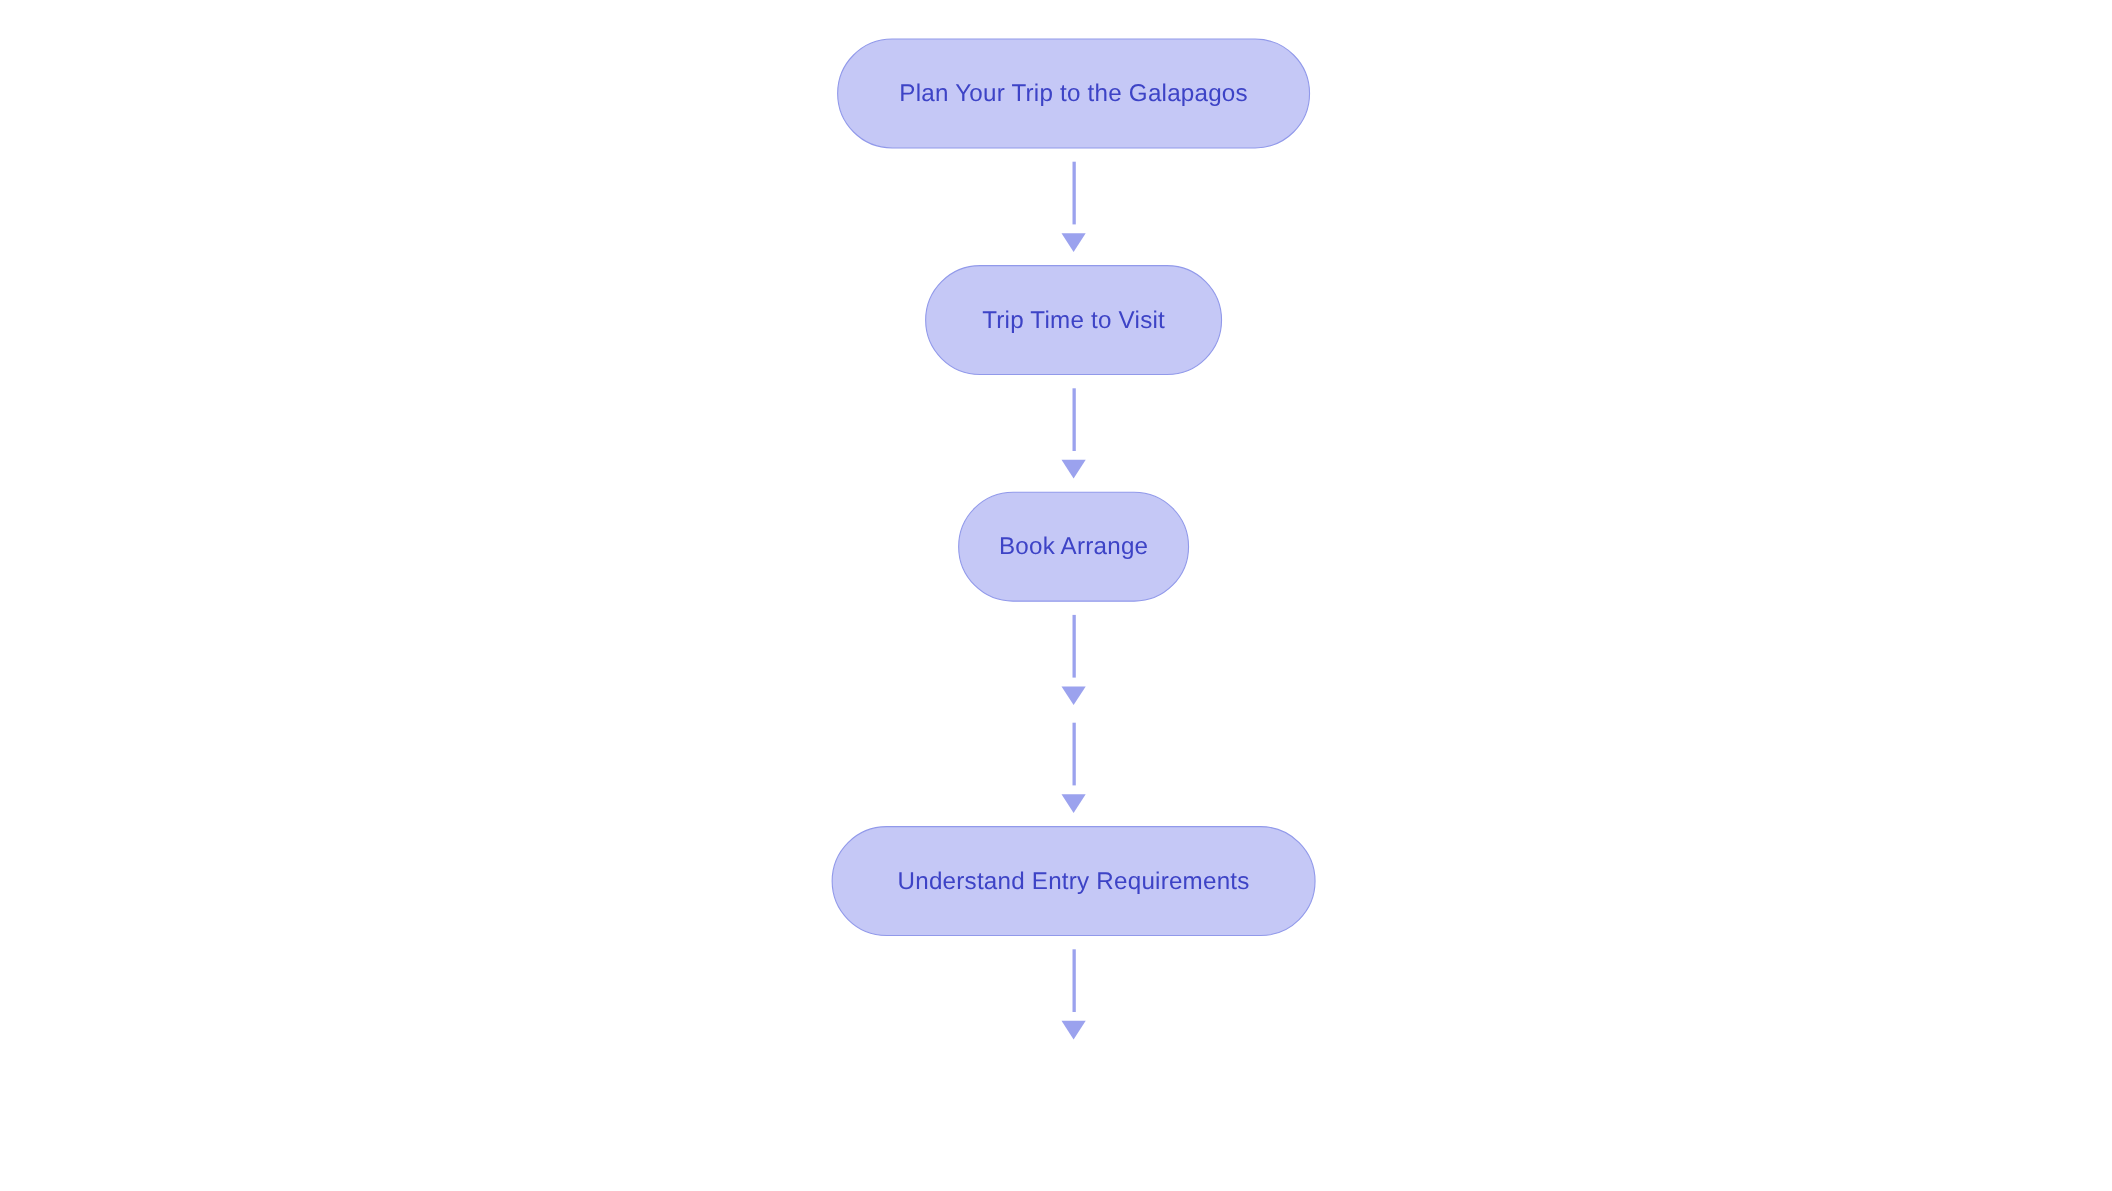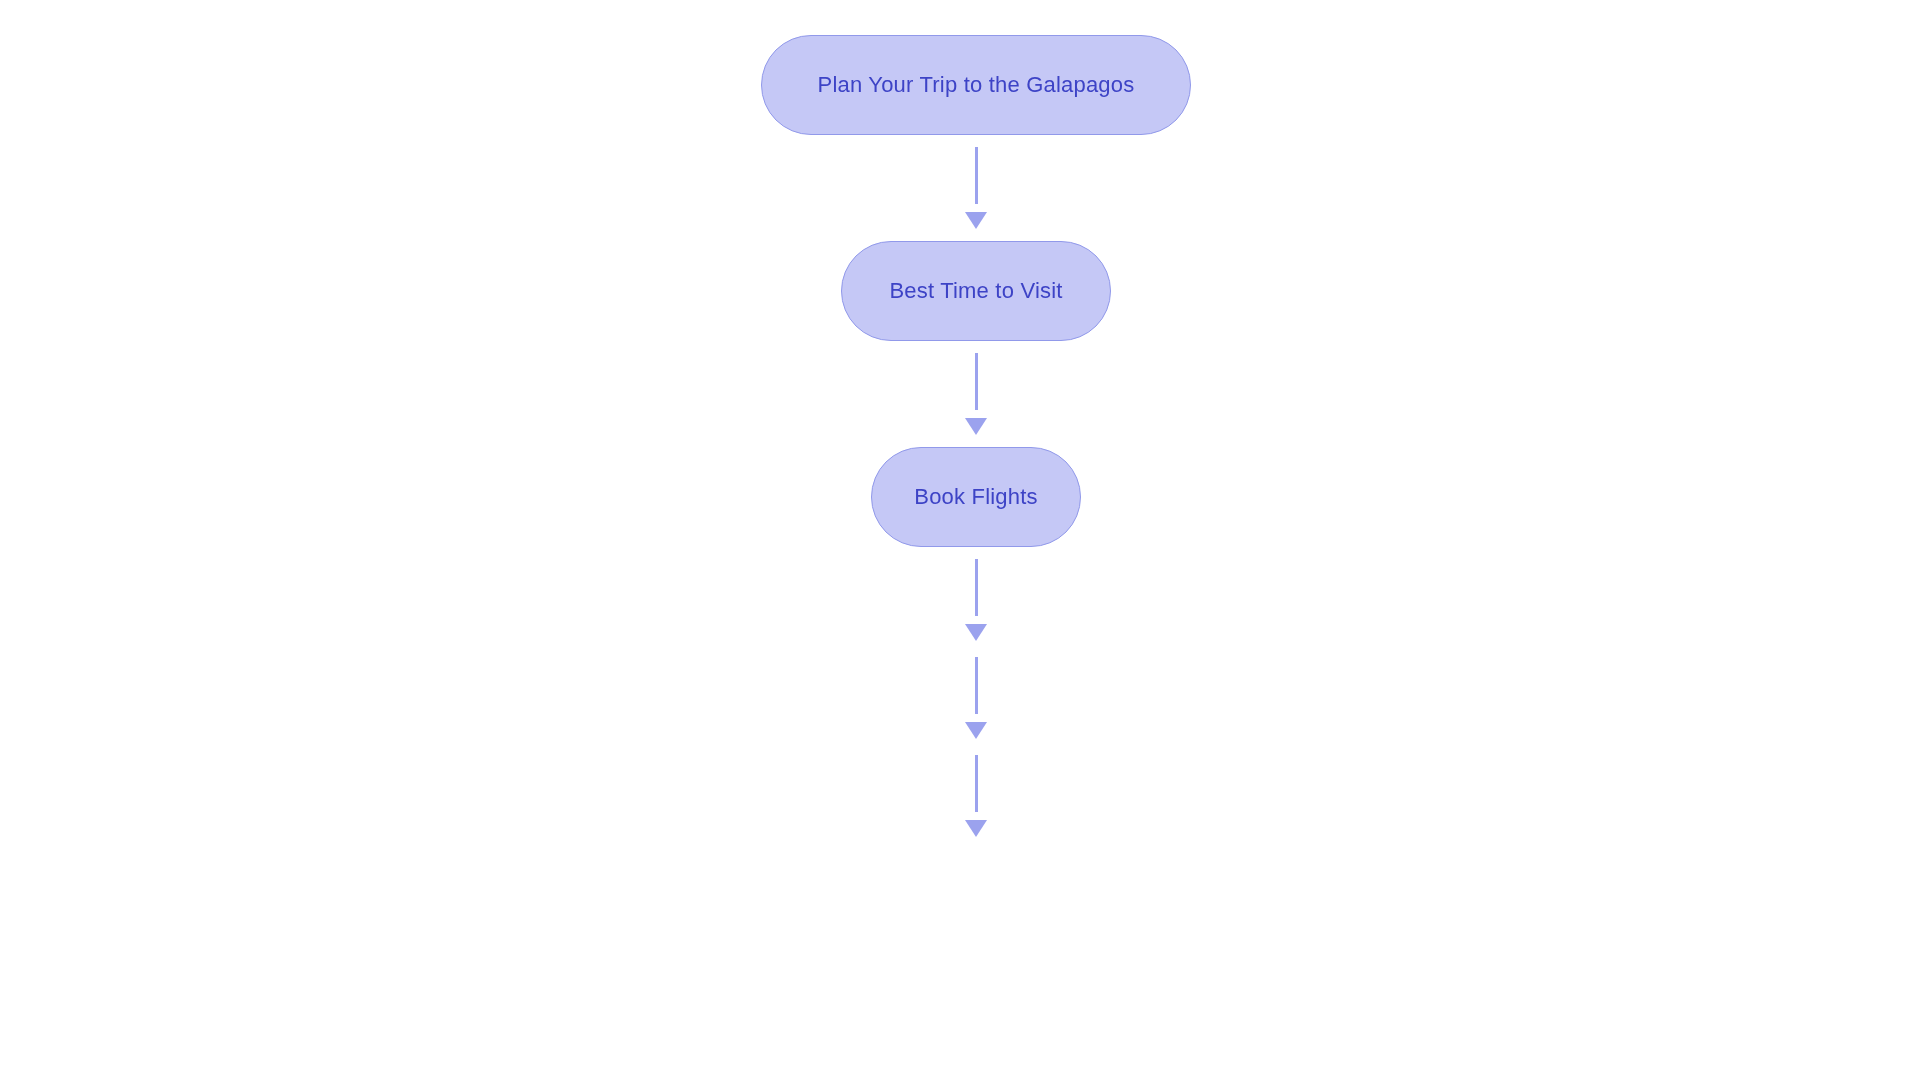--- a/index.html
+++ b/index.html
@@ -78,43 +78,46 @@
     <div class="flow-node" style="width: 430px;">
       <span class="node-label">Plan Your Trip to the Galapagos</span>
     </div>
 
     <div class="flow-arrow">
       <div class="arrow-line"></div>
       <div class="arrow-head"></div>
     </div>
 
     <div class="flow-node" style="width: 270px;">
-      <span class="node-label">Best Time to Visit</span>
+      <span class="node-label">Trip Time to Visit</span>
     </div>
 
     <div class="flow-arrow">
       <div class="arrow-line"></div>
       <div class="arrow-head"></div>
     </div>
 
     <div class="flow-node" style="width: 210px;">
-      <span class="node-label">Book Flights</span>
+      <span class="node-label">Book Arrange</span>
     </div>
 
     <div class="flow-arrow">
       <div class="arrow-line"></div>
       <div class="arrow-head"></div>
     </div>
 
 
     <div class="flow-arrow">
       <div class="arrow-line"></div>
       <div class="arrow-head"></div>
     </div>
 
+    <div class="flow-node" style="width: 440px;">
+      <span class="node-label">Understand Entry Requirements</span>
+    </div>
 
     <div class="flow-arrow">
       <div class="arrow-line"></div>
       <div class="arrow-head"></div>
     </div>
 
 
   </div>
 </div>
 

